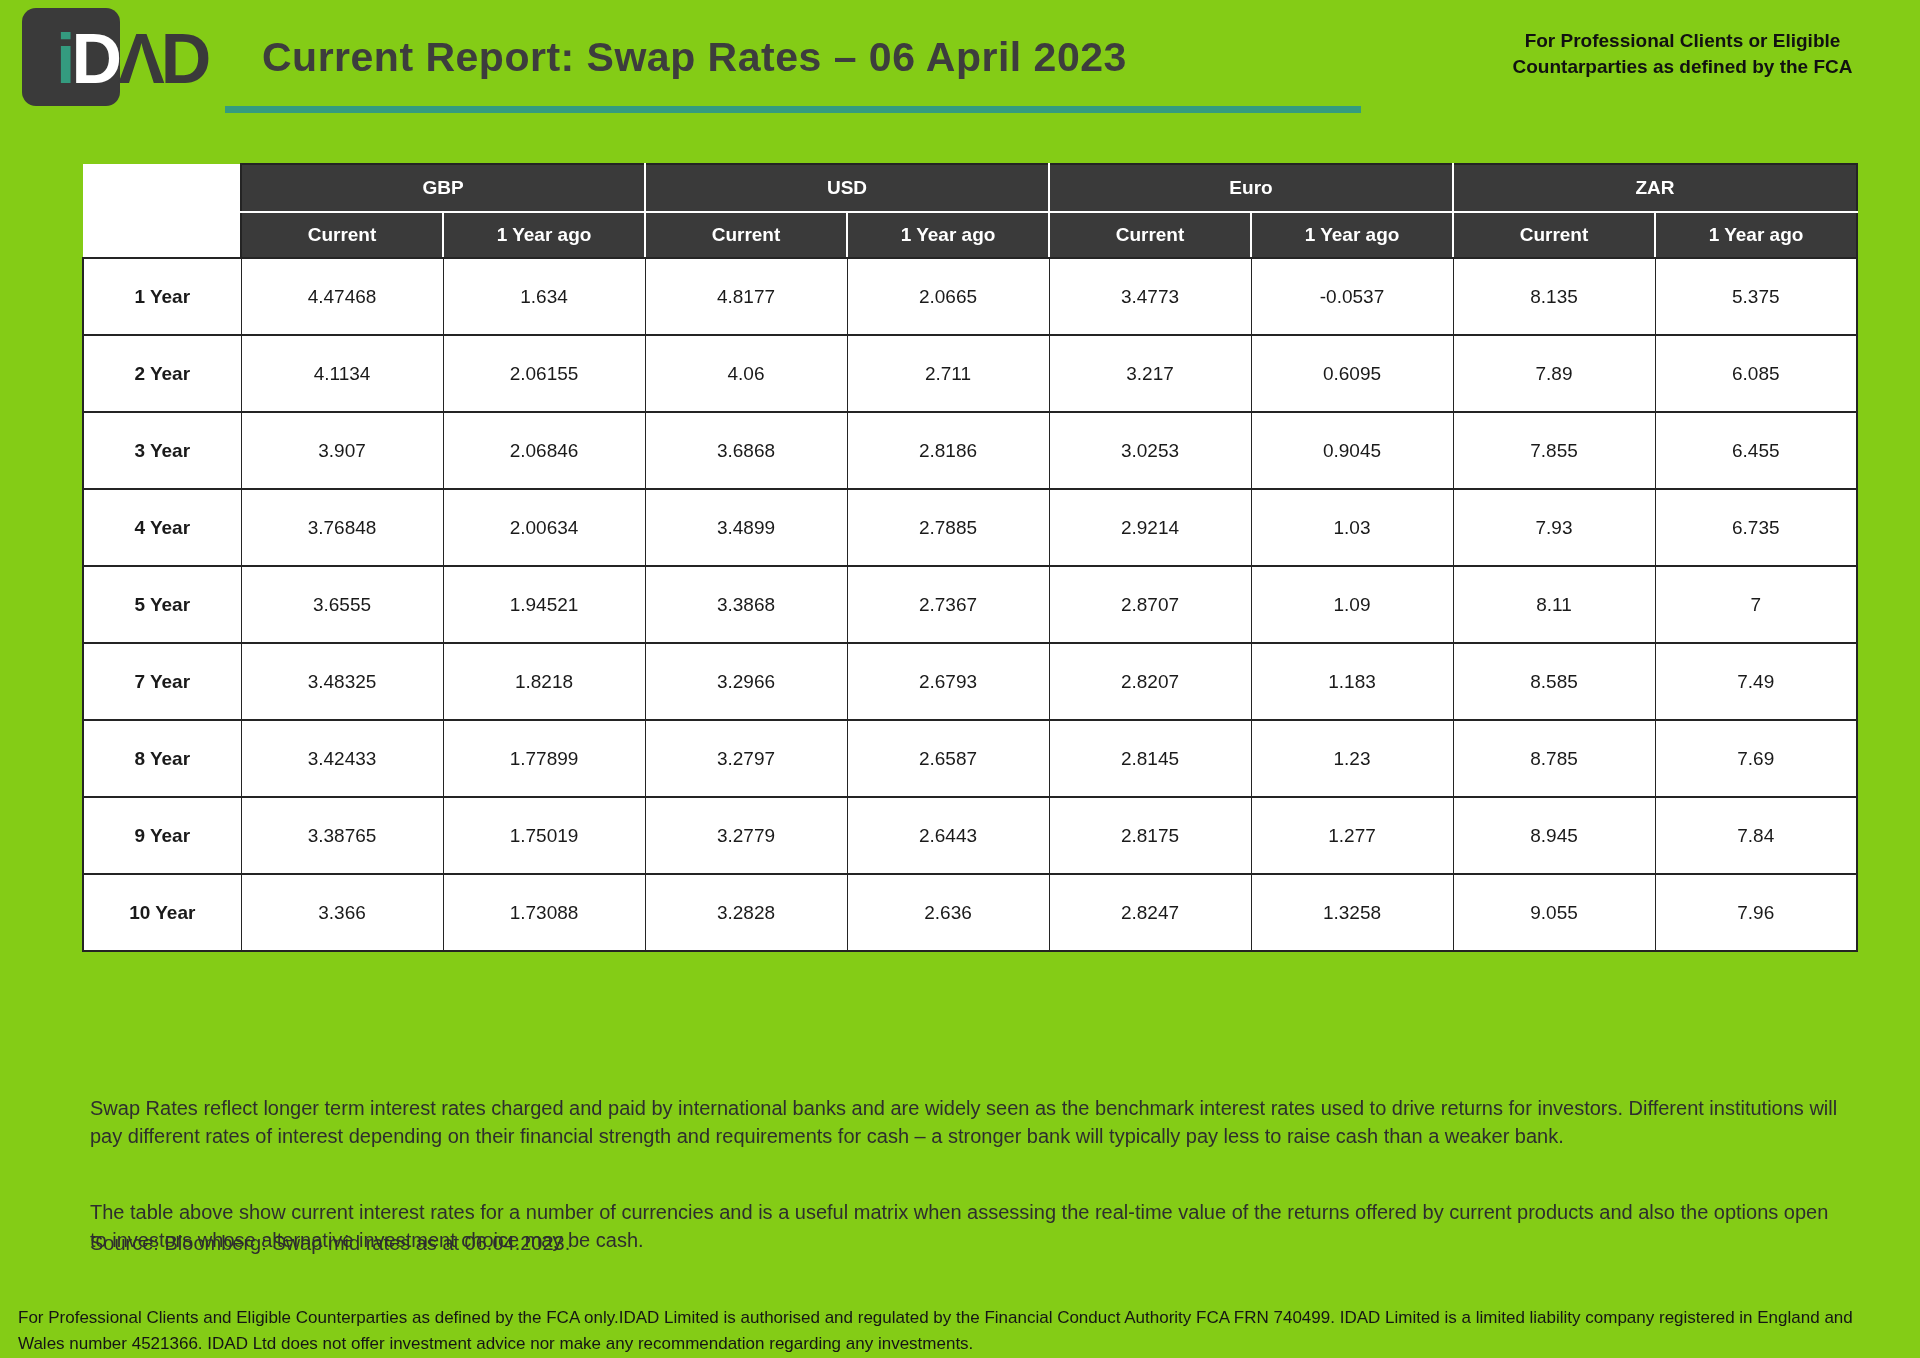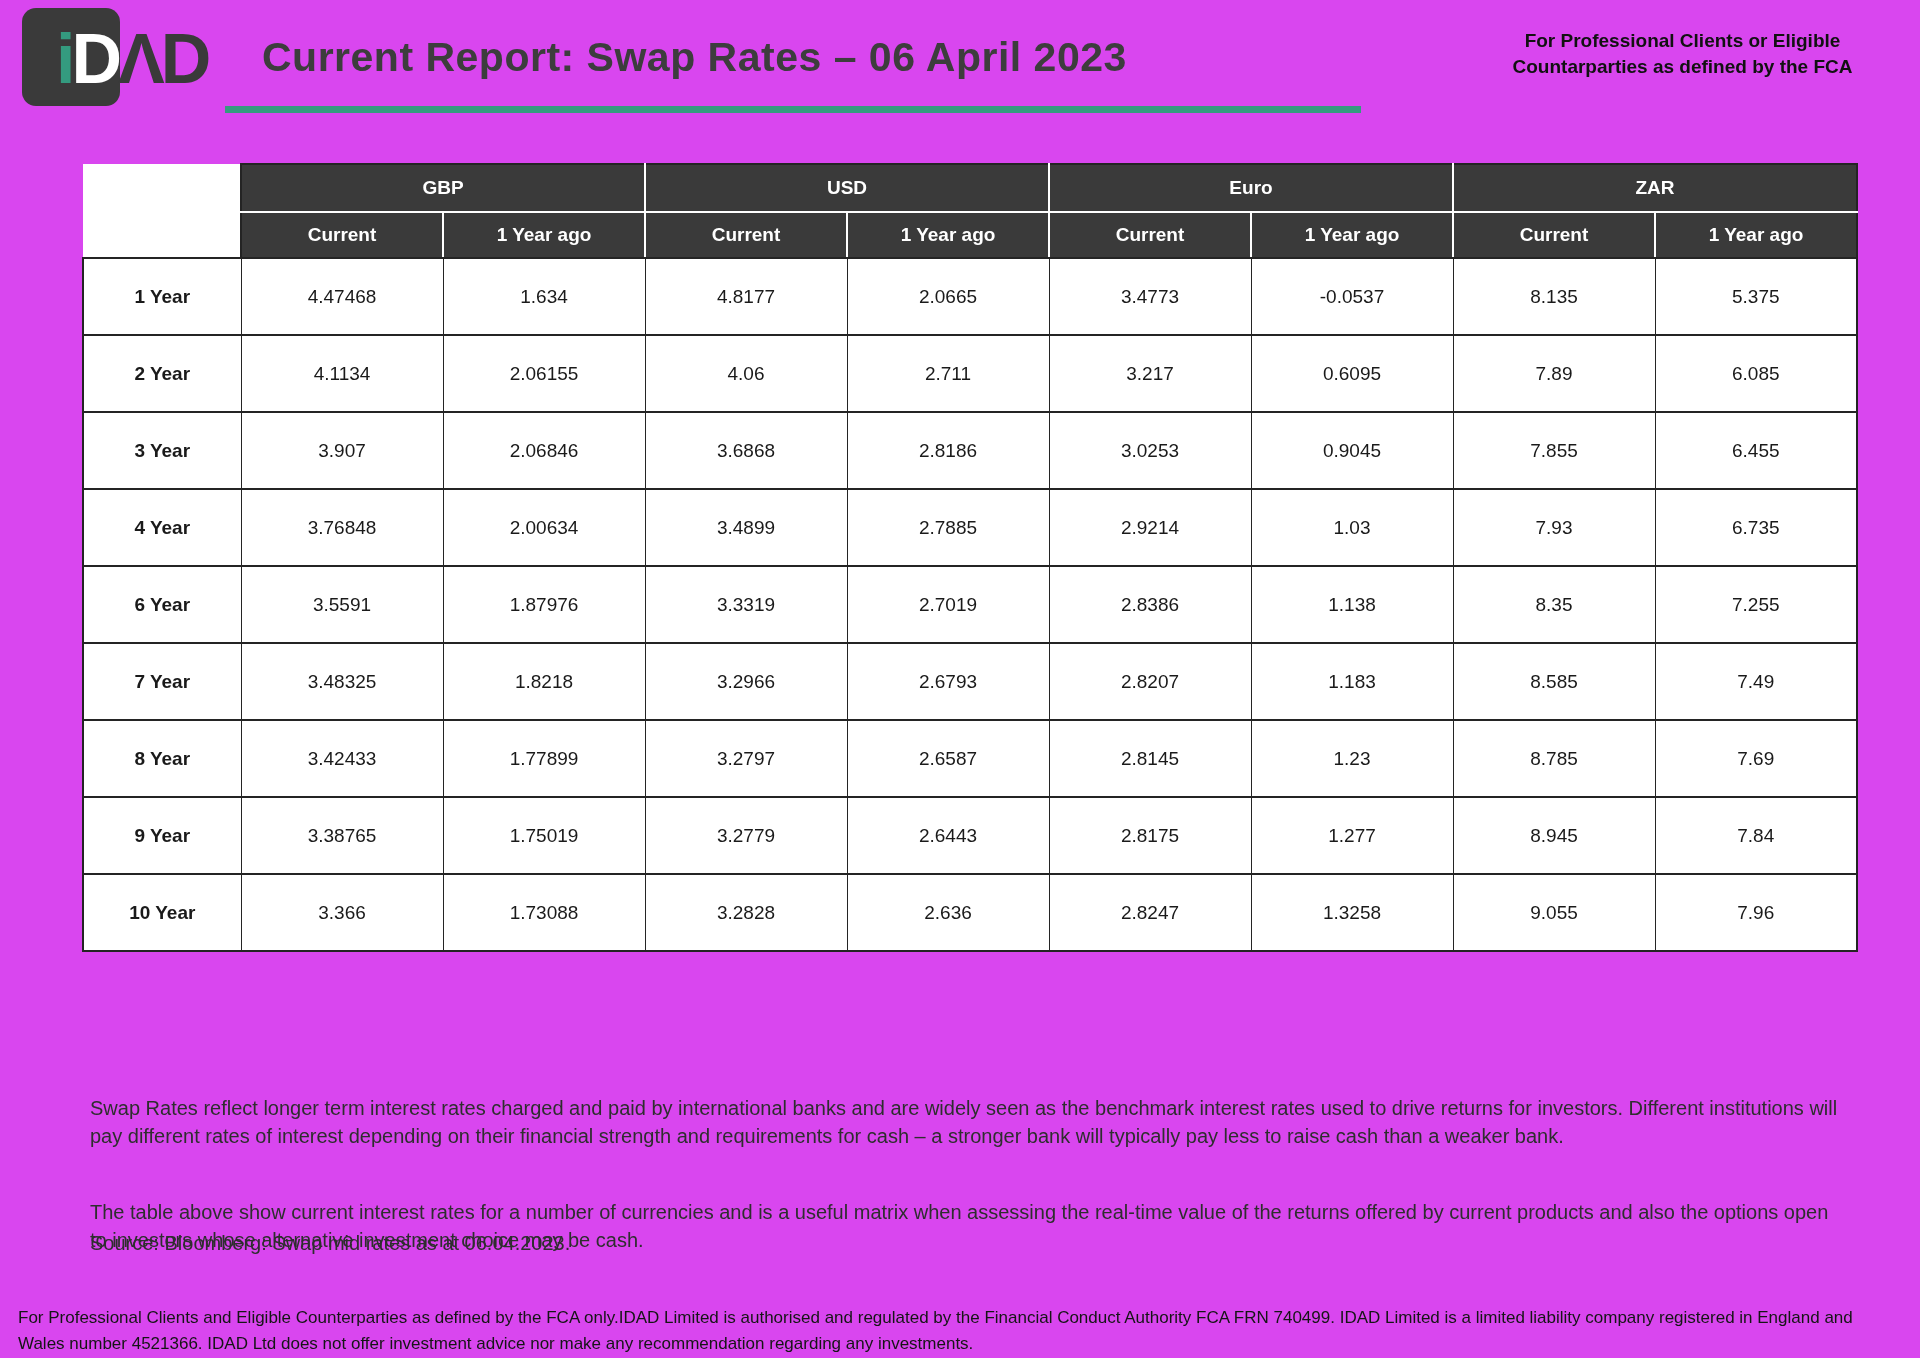--- a/index.html
+++ b/index.html
@@ -2,21 +2,21 @@
 <html style="--accent: #349b7f; --dark: #3a3a3a;"><head>
 <meta charset="utf-8">
 <style>
   :root{
     --accent:#349b7f;
     --dark:#3a3a3a;
     --line:#242424;
   }
   html,body{margin:0;padding:0;background:#fff;}
   .page{
-    position:relative;width:1920px;height:1358px;background:#d946ef;overflow:hidden;
+    position:relative;width:1920px;height:1358px;background:#84cc16;overflow:hidden;
     font-family:"Liberation Sans", sans-serif;color:#1a1a1a;
   }
 
   
   .logo-box{
     position:absolute;left:22px;top:8px;width:98px;height:98px;
     background:var(--dark);border-radius:14px;overflow:visible;
   }
   .logo-text{
     position:absolute;left:34px;top:16px;font-size:70px;font-weight:bold;
@@ -174,29 +174,29 @@
           <td class="cell">3.76848</td>
           <td class="cell">2.00634</td>
           <td class="cell">3.4899</td>
           <td class="cell">2.7885</td>
           <td class="cell">2.9214</td>
           <td class="cell">1.03</td>
           <td class="cell">7.93</td>
           <td class="cell">6.735</td>
         </tr>
         <tr>
-          <td class="row-label">6 Year</td>
-          <td class="cell">3.5591</td>
-          <td class="cell">1.87976</td>
-          <td class="cell">3.3319</td>
-          <td class="cell">2.7019</td>
-          <td class="cell">2.8386</td>
-          <td class="cell">1.138</td>
-          <td class="cell">8.35</td>
-          <td class="cell">7.255</td>
+          <td class="row-label">5 Year</td>
+          <td class="cell">3.6555</td>
+          <td class="cell">1.94521</td>
+          <td class="cell">3.3868</td>
+          <td class="cell">2.7367</td>
+          <td class="cell">2.8707</td>
+          <td class="cell">1.09</td>
+          <td class="cell">8.11</td>
+          <td class="cell">7</td>
         </tr>
         <tr>
           <td class="row-label">7 Year</td>
           <td class="cell">3.48325</td>
           <td class="cell">1.8218</td>
           <td class="cell">3.2966</td>
           <td class="cell">2.6793</td>
           <td class="cell">2.8207</td>
           <td class="cell">1.183</td>
           <td class="cell">8.585</td>

